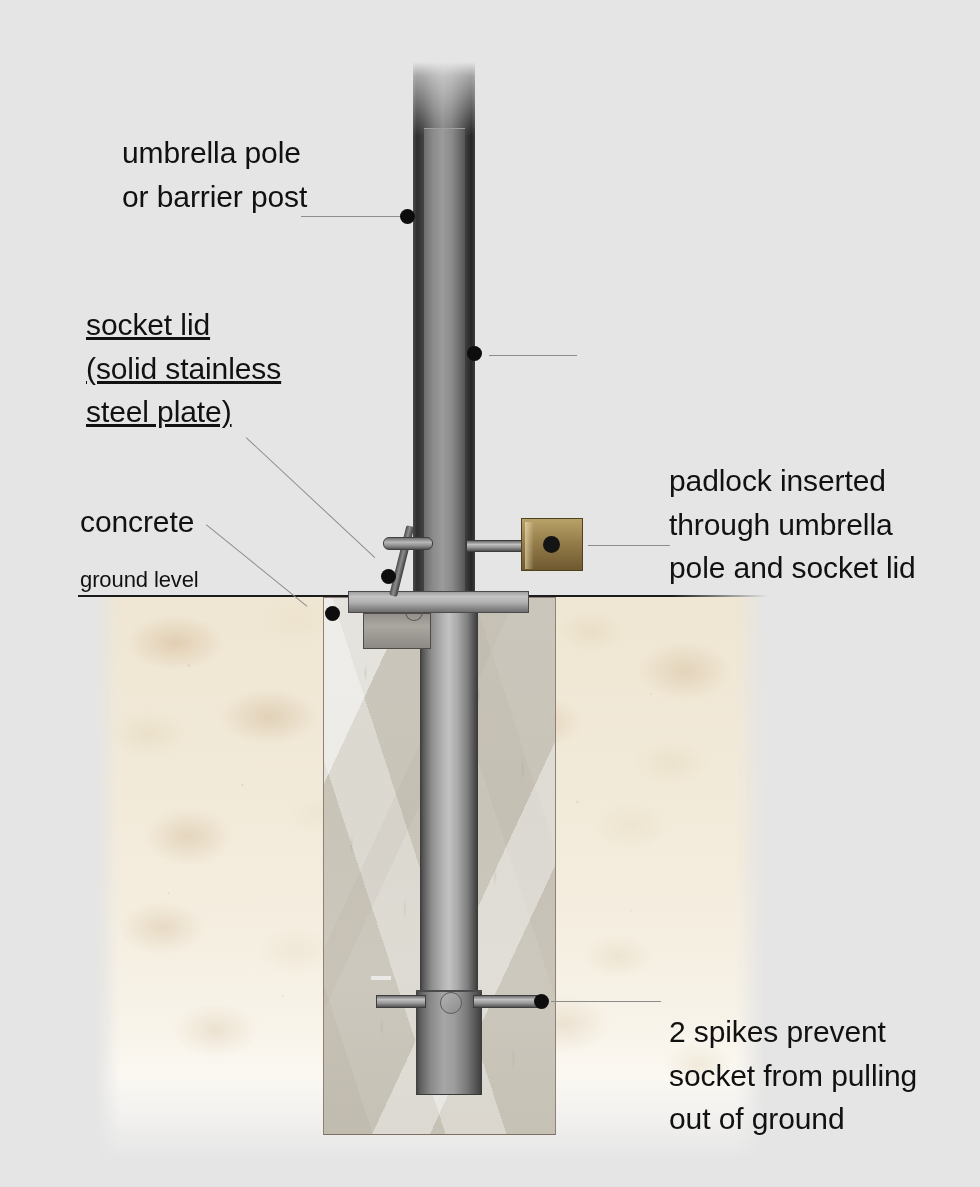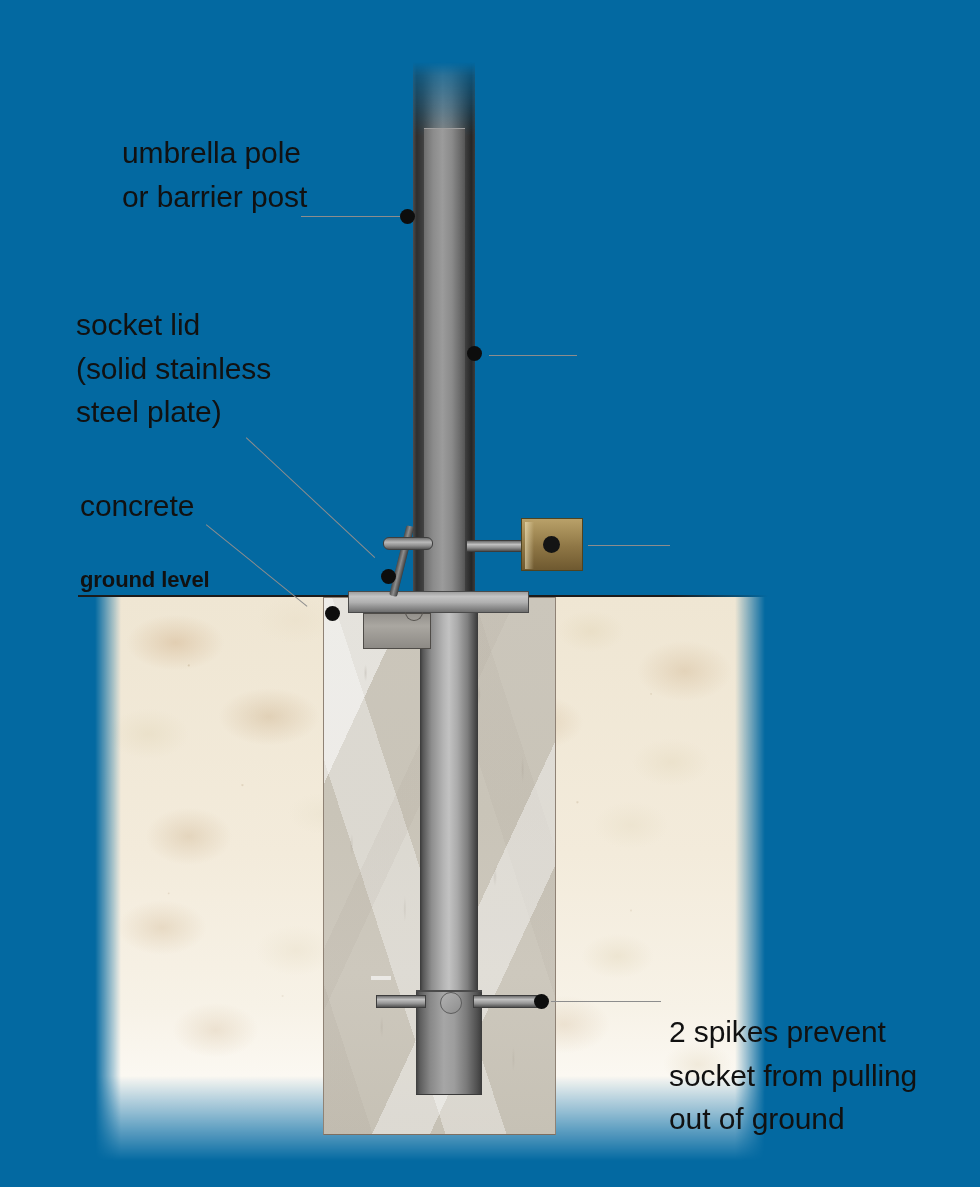--- a/index.html
+++ b/index.html
@@ -9,21 +9,21 @@
     background: #ffffff;
   }
   body {
     font-family: "Liberation Sans", sans-serif;
     -webkit-font-smoothing: antialiased;
   }
   #stage {
     position: relative;
     width: 980px;
     height: 1187px;
-    background: #0369a1;
+    background: #e5e5e5;
     overflow: hidden;
   }
 
   
   .label {
     position: absolute;
     color: #111111;
     font-size: 30px;
     line-height: 1.45;
     letter-spacing: -0.1px;
@@ -386,26 +386,29 @@
 
   <div class="leader" style="left:588px; top:545px; width:82px;"></div>
 
   <div class="leader" style="left:551px; top:1001px; width:110px;"></div>
   <div class="leader-dot" style="left:534px; top:994px;"></div>
 
   <div class="label" style="left:122px; top:131px;">umbrella pole
 or barrier post</div>
 
 
-  <div class="label" style="left:76px; top:303px;">socket lid
+  <div class="label" style="left:86px; top:303px;text-decoration:underline;">socket lid
 (solid stainless
 steel plate)</div>
 
-  <div class="label" style="left:80px; top:484px;">concrete</div>
-
-  <div class="label small" style="left:80px; top:566px;font-weight:bold;">ground level</div>
-
+  <div class="label" style="left:80px; top:500px;">concrete</div>
+
+  <div class="label small" style="left:80px; top:566px;">ground level</div>
+
+  <div class="label right" style="left:669px; top:459px;">padlock inserted
+through umbrella
+pole and socket lid</div>
 
   <div class="label right" style="left:669px; top:966px;margin-top:44px;">2 spikes  prevent
 socket from pulling
 out of ground</div>
 
 </div>
 
 </body></html>

